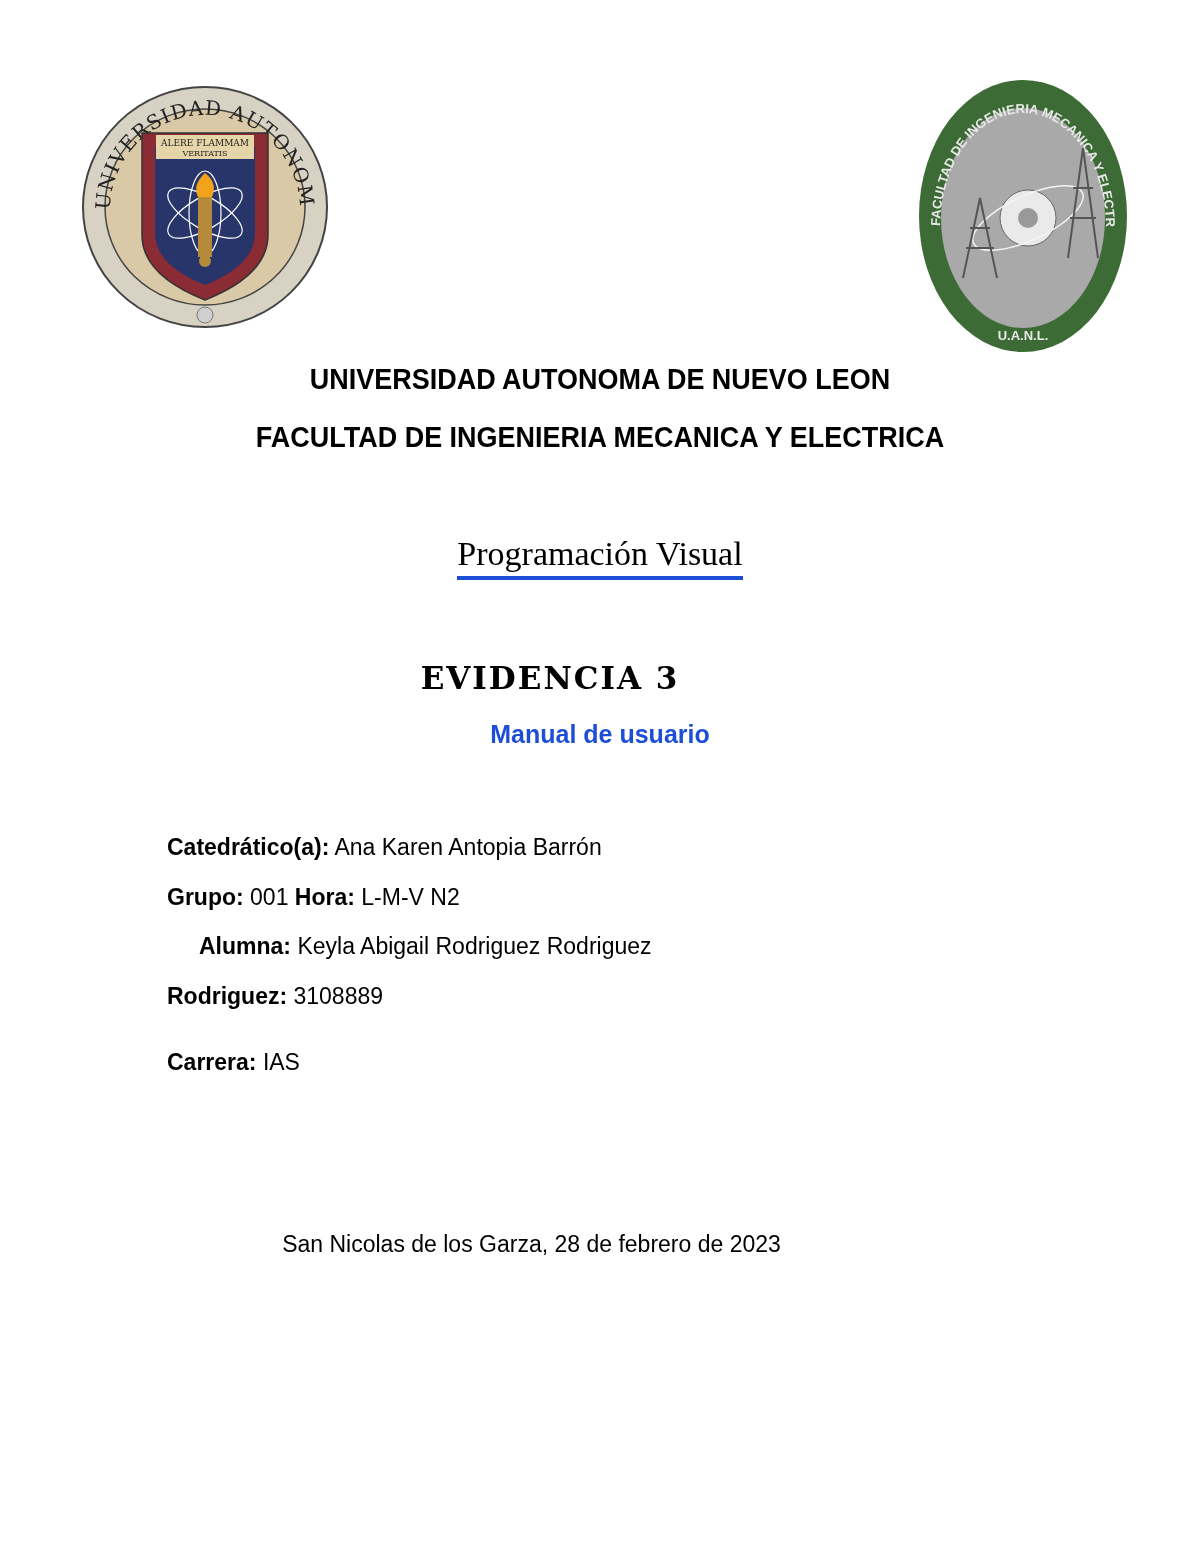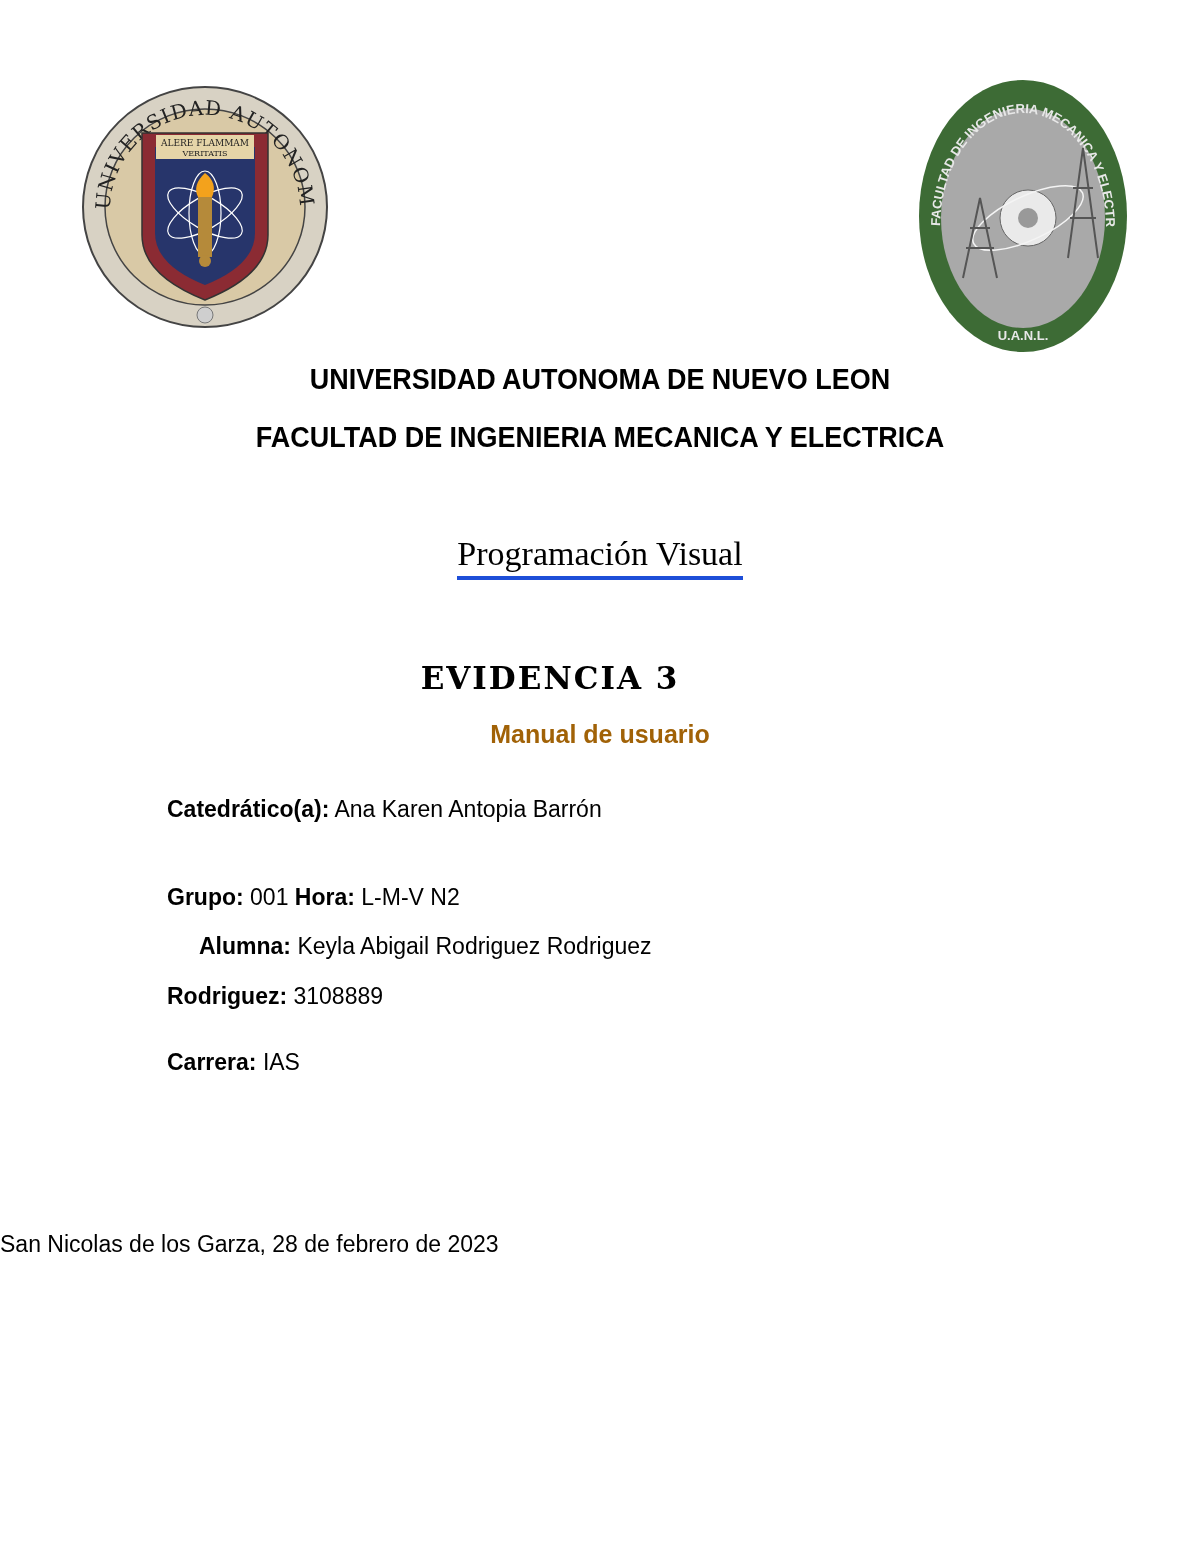--- a/index.html
+++ b/index.html
@@ -6,24 +6,24 @@
   body { width:1200px; height:1553px; position:relative; overflow:hidden; font-family:"Liberation Sans", sans-serif; color:#000; }
   .abs { position:absolute; }
   .logo-uanl { left:80px; top:85px; width:250px; height:245px; }
   .logo-fime { left:918px; top:78px; width:210px; height:276px; }
   .title-line { position:absolute; left:0; width:1200px; text-align:center; font-family:"Liberation Sans", sans-serif; font-weight:bold; font-size:29px; letter-spacing:0px; transform:scaleX(0.93); transform-origin:center; }
   .t1 { top:363px; }
   .t2 { top:421px; }
   .subject { position:absolute; top:536px; left:0; width:1200px; text-align:center; }
   .subject span { font-family:"Liberation Serif", serif; font-size:34px; display:inline-block; padding-bottom:4px; border-bottom:4px solid #1d4ed8; line-height:36px; }
   .evid { position:absolute; top:660px; left:0; width:1100px; text-align:center; font-family:"DejaVu Serif", serif; font-size:31px; letter-spacing:2px; font-variant:small-caps; font-weight:bold; }
-  .manual { position:absolute; top:720px; left:0; width:1200px; text-align:center; font-family:"Liberation Sans", sans-serif; font-weight:bold; font-size:25px; color:#a16207; }
+  .manual { position:absolute; top:720px; left:0; width:1200px; text-align:center; font-family:"Liberation Sans", sans-serif; font-weight:bold; font-size:25px; color:#1d4ed8; }
   .info { position:absolute; left:167px; font-family:"Liberation Sans", sans-serif; font-size:23px; }
   .info b { font-weight:bold; }
-  .footer { position:absolute; top:1231px; left:0; width:1063px; text-align:left; font-size:23px; }
+  .footer { position:absolute; top:1231px; left:0; width:1063px; text-align:center; font-size:23px; }
 </style>
 </head>
 <body>
 
 <div class="abs logo-uanl">
   <svg width="250" height="245" viewBox="0 0 250 245">
     <defs>
       <path id="ringPathL" d="M 30 125 A 95 95 0 1 1 220 125"></path>
     </defs>
     <ellipse cx="125" cy="122" rx="122" ry="120" fill="#d8d2c4" stroke="#444" stroke-width="2"></ellipse>
@@ -68,21 +68,21 @@
 <div class="title-line t1">UNIVERSIDAD AUTONOMA DE NUEVO LEON</div>
 <div class="title-line t2">FACULTAD DE INGENIERIA MECANICA Y ELECTRICA</div>
 
 <div class="subject">
   <span>Programación Visual</span>
 </div>
 
 <div class="evid">EVIDENCIA 3</div>
 <div class="manual">Manual de usuario</div>
 
-<div class="info" style="top:796px;">
+<div class="info" style="top:834px;">
   <b>Catedrático(a):</b> <span>Ana Karen Antopia Barrón</span>
 </div>
 <div class="info" style="top:884px;">
   <b>Grupo:</b> <span>001</span> <b>Hora:</b> <span>L-M-V N2</span>
 </div>
 <div class="info" style="top:933px;margin-left:32px;">
   <b>Alumna:</b> <span>Keyla Abigail Rodriguez Rodriguez</span>
 </div>
 <div class="info" style="top:983px;">
   <b>Rodriguez:</b> <span>3108889</span>

